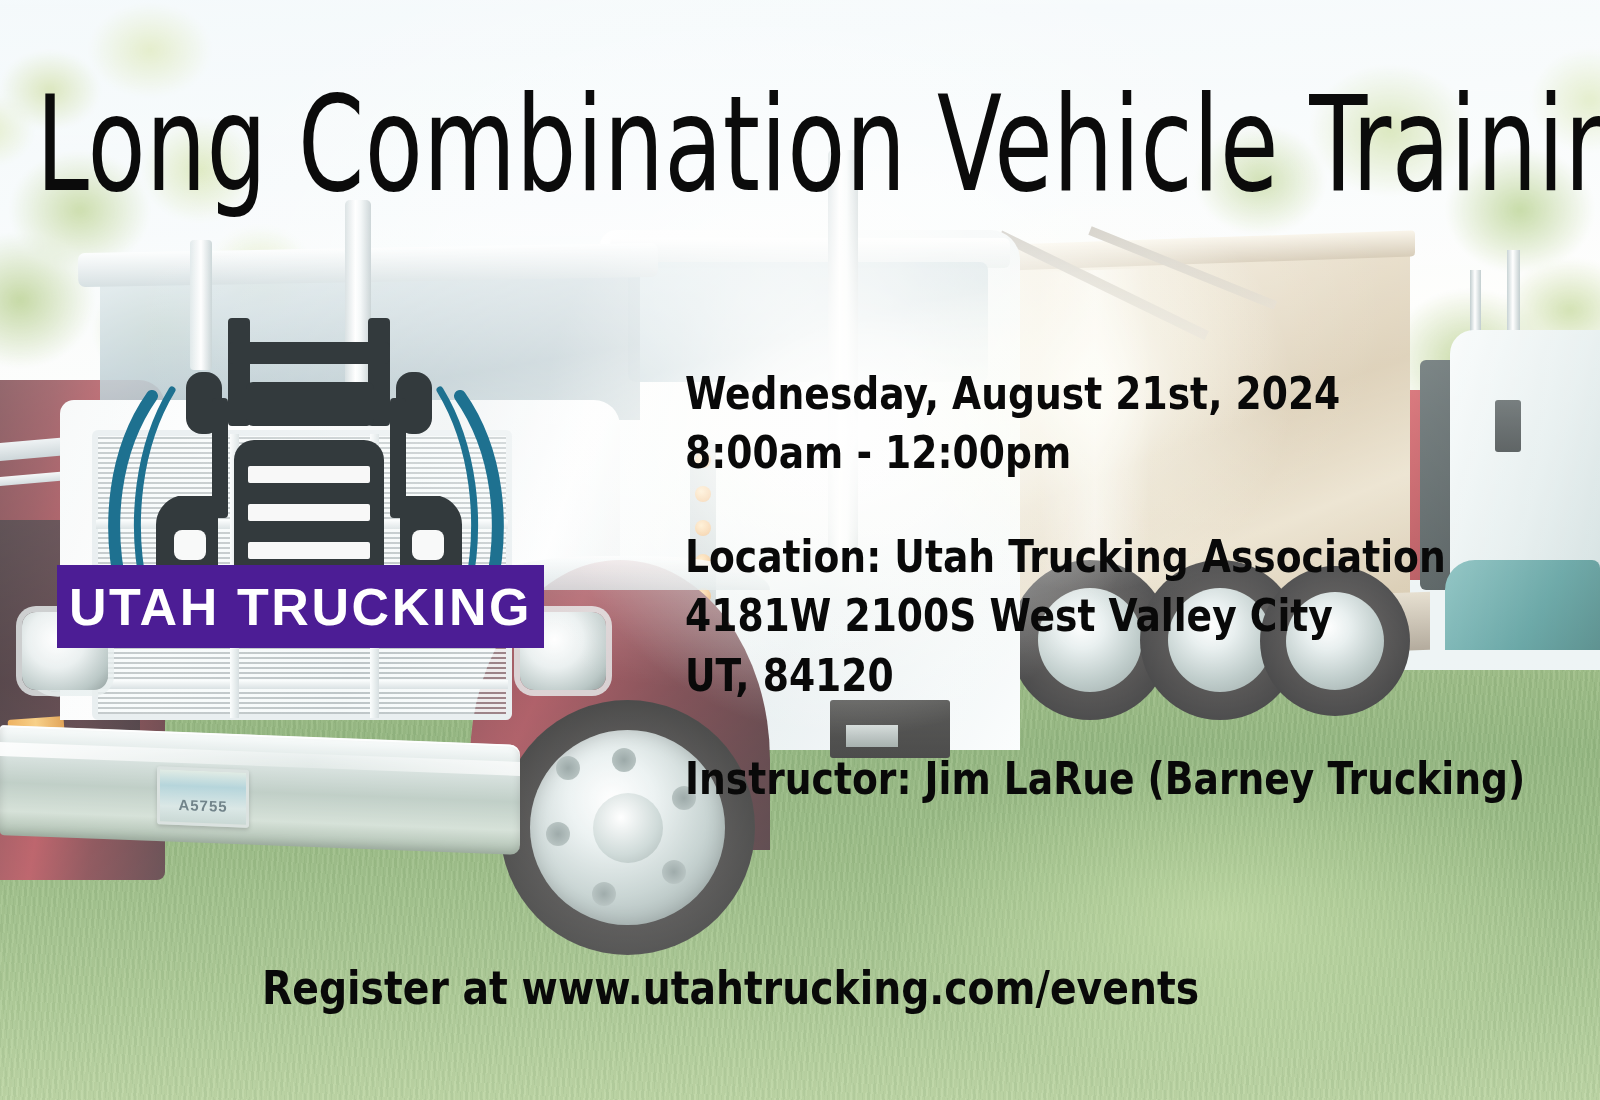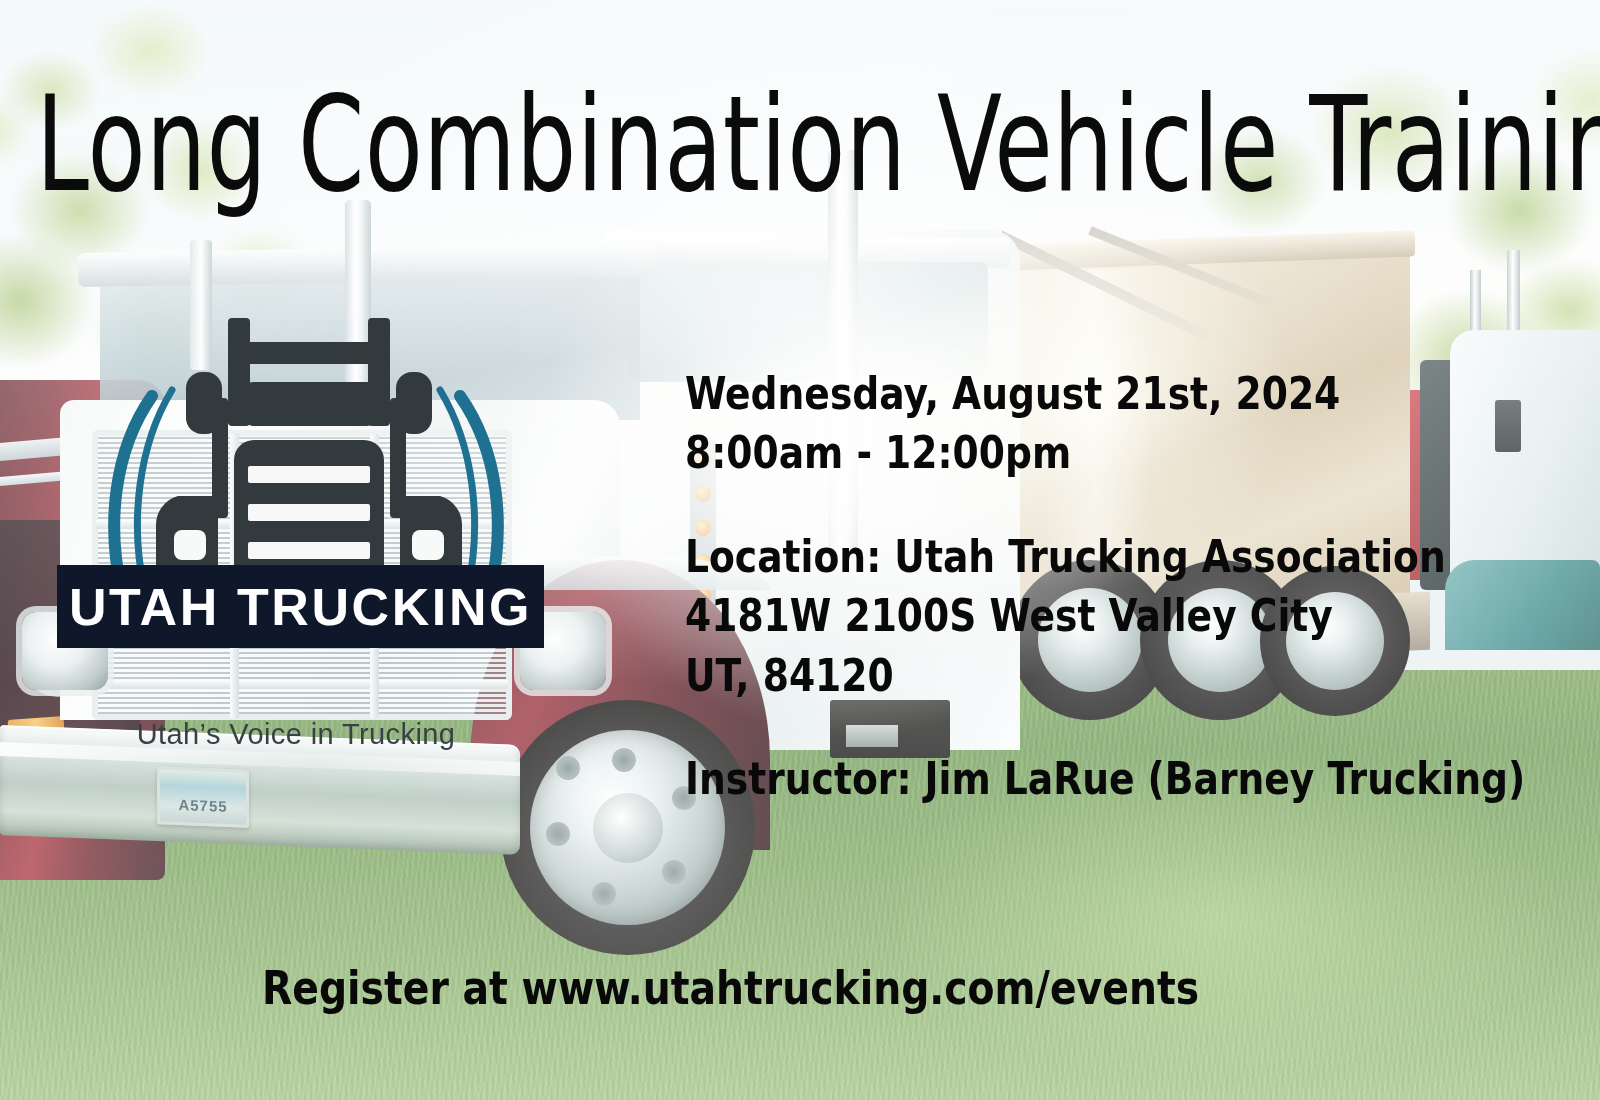--- a/index.html
+++ b/index.html
@@ -400,21 +400,21 @@
     transform: scaleX(0.93);
     transform-origin: left top;
     white-space: nowrap;
   }
 
   
   .logo { position:absolute; left:56px; top:300px; width:500px; height:465px; }
   .logo svg { display:block; }
   .logo-banner {
     position:absolute; left:1px; top:265px; width:487px; height:83px;
-    background: #0f172a;
+    background: #4c1d95;
     display:flex; align-items:center; justify-content:center;
   }
   .logo-banner-text {
     color:#ffffff;
     font-family: "Liberation Sans", sans-serif;
     font-weight: 700;
     font-size: 52px;
     letter-spacing: 2.6px;
     line-height:1;
     white-space:nowrap;
@@ -592,17 +592,16 @@
         <g fill="#ffffff" opacity="0.97">
           <rect x="118" y="230" width="32" height="30" rx="8"></rect>
           <rect x="356" y="230" width="32" height="30" rx="8"></rect>
         </g>
       </svg>
 
       <div class="logo-banner">
         <span class="logo-banner-text">UTAH TRUCKING</span>
       </div>
 
-      <div class="logo-tagline">Utah’s Voice in Trucking</div>
     </div>
 
   </div>
 </div>
 
 </body></html>

